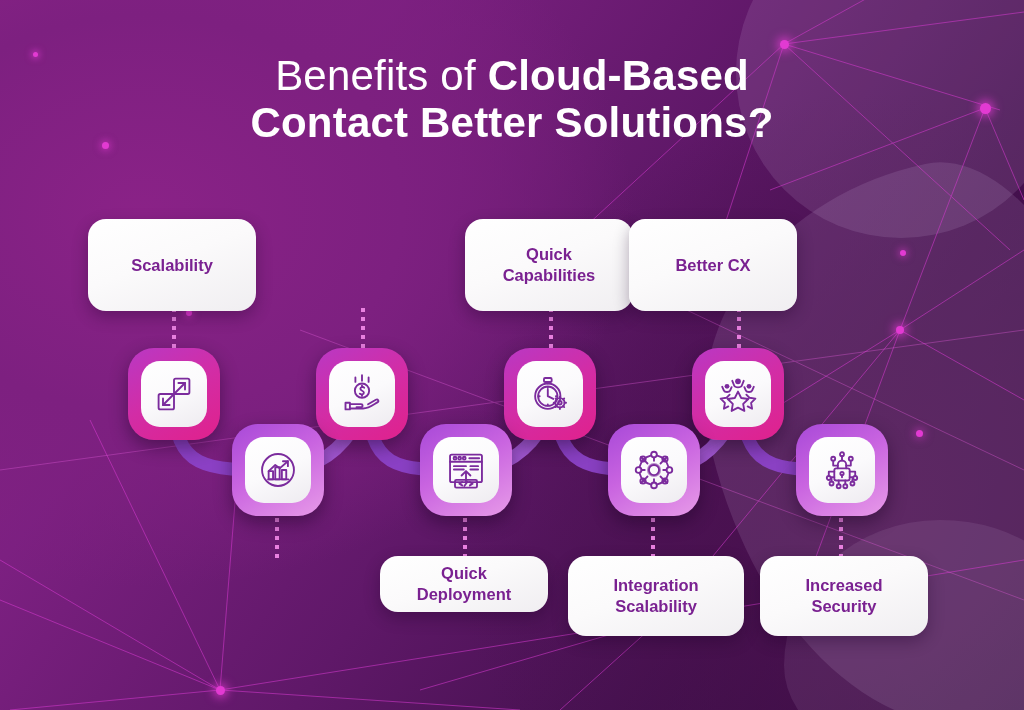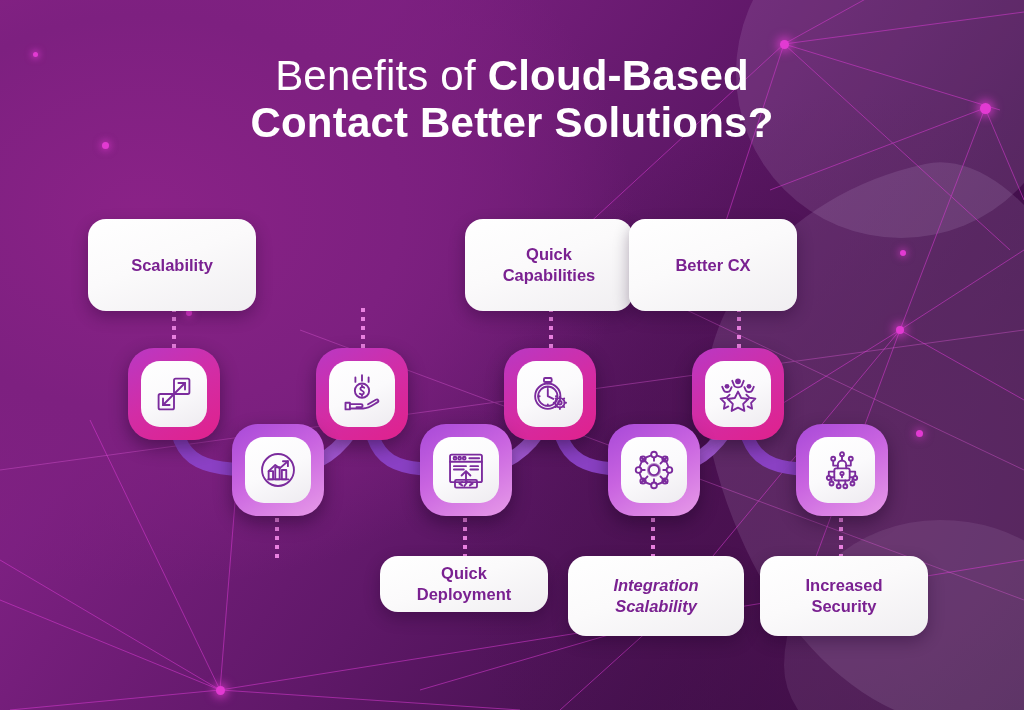--- a/index.html
+++ b/index.html
@@ -394,21 +394,21 @@
   </div>
 
 
   <div class="card" style="left:380px; top:556px; width:168px; height:56px;">
     <span>
       <span>Quick</span><br>
       <span>Deployment</span>
     </span>
   </div>
 
-  <div class="card" style="left:568px; top:556px; width:176px; height:80px;font-style:italic;">
+  <div class="card" style="left:568px; top:556px; width:176px; height:80px;">
     <span>
       <span>Integration</span><br>
       <span>Scalability</span>
     </span>
   </div>
 
   <div class="card" style="left:760px; top:556px; width:168px; height:80px;">
     <span>
       <span>Increased</span><br>
       <span>Security</span>

